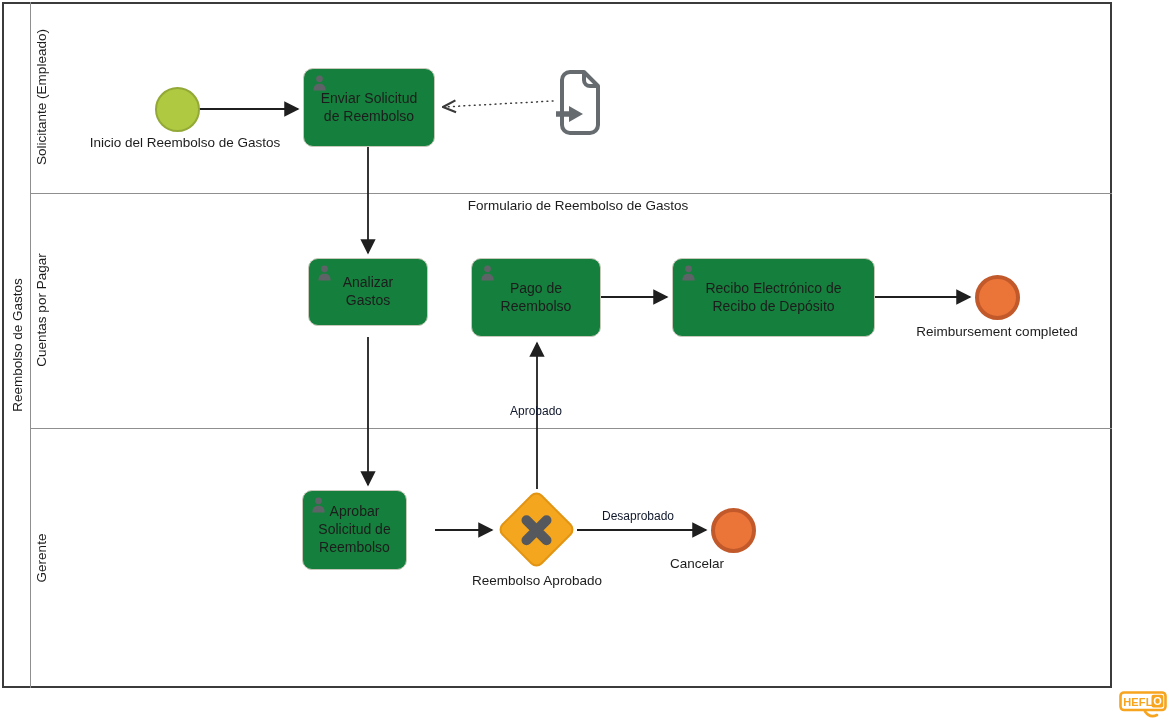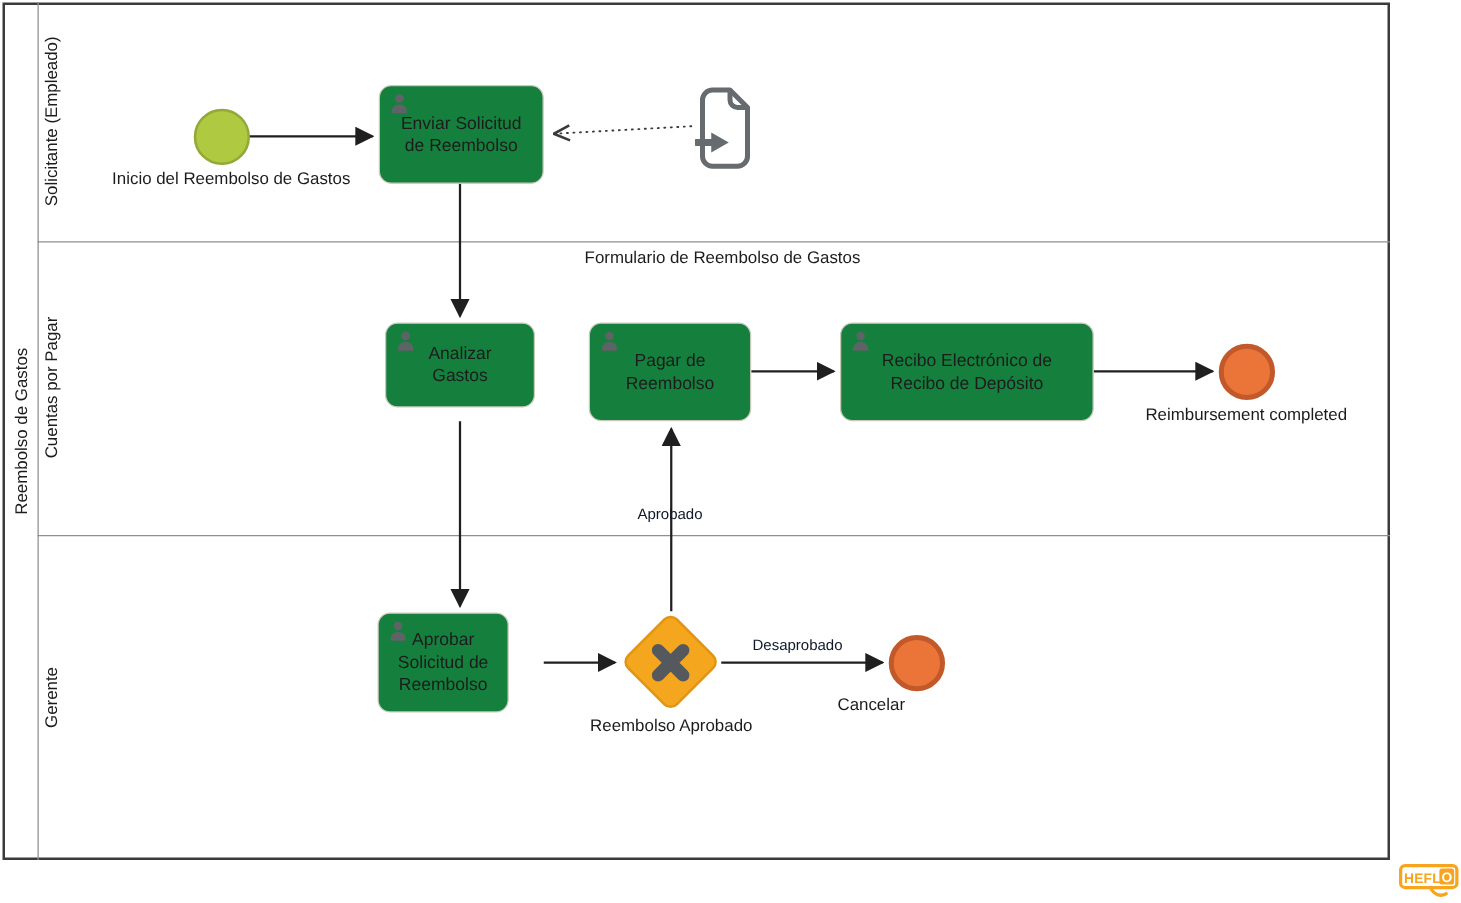--- a/index.html
+++ b/index.html
@@ -130,21 +130,21 @@
   </div>
 
   <div class="task" style="left:471px; top:258px; width:130px; height:79px;">
     <span class="person">
       <svg width="15" height="16" viewBox="0 0 16 17">
         <circle cx="8" cy="4" r="3.6" fill="#5e6367"></circle>
         <path d="M1.5,16.5 C1.5,10.8 4.3,9.2 8,9.2 C11.7,9.2 14.5,10.8 14.5,16.5 Z" fill="#5e6367"></path>
       </svg>
     </span>
     <div>
-      <div>Pagar de</div>
+      <div>Pago de</div>
       <div>Reembolso</div>
     </div>
   </div>
 
   <div class="task" style="left:672px; top:258px; width:203px; height:79px;">
     <span class="person">
       <svg width="15" height="16" viewBox="0 0 16 17">
         <circle cx="8" cy="4" r="3.6" fill="#5e6367"></circle>
         <path d="M1.5,16.5 C1.5,10.8 4.3,9.2 8,9.2 C11.7,9.2 14.5,10.8 14.5,16.5 Z" fill="#5e6367"></path>
       </svg>

